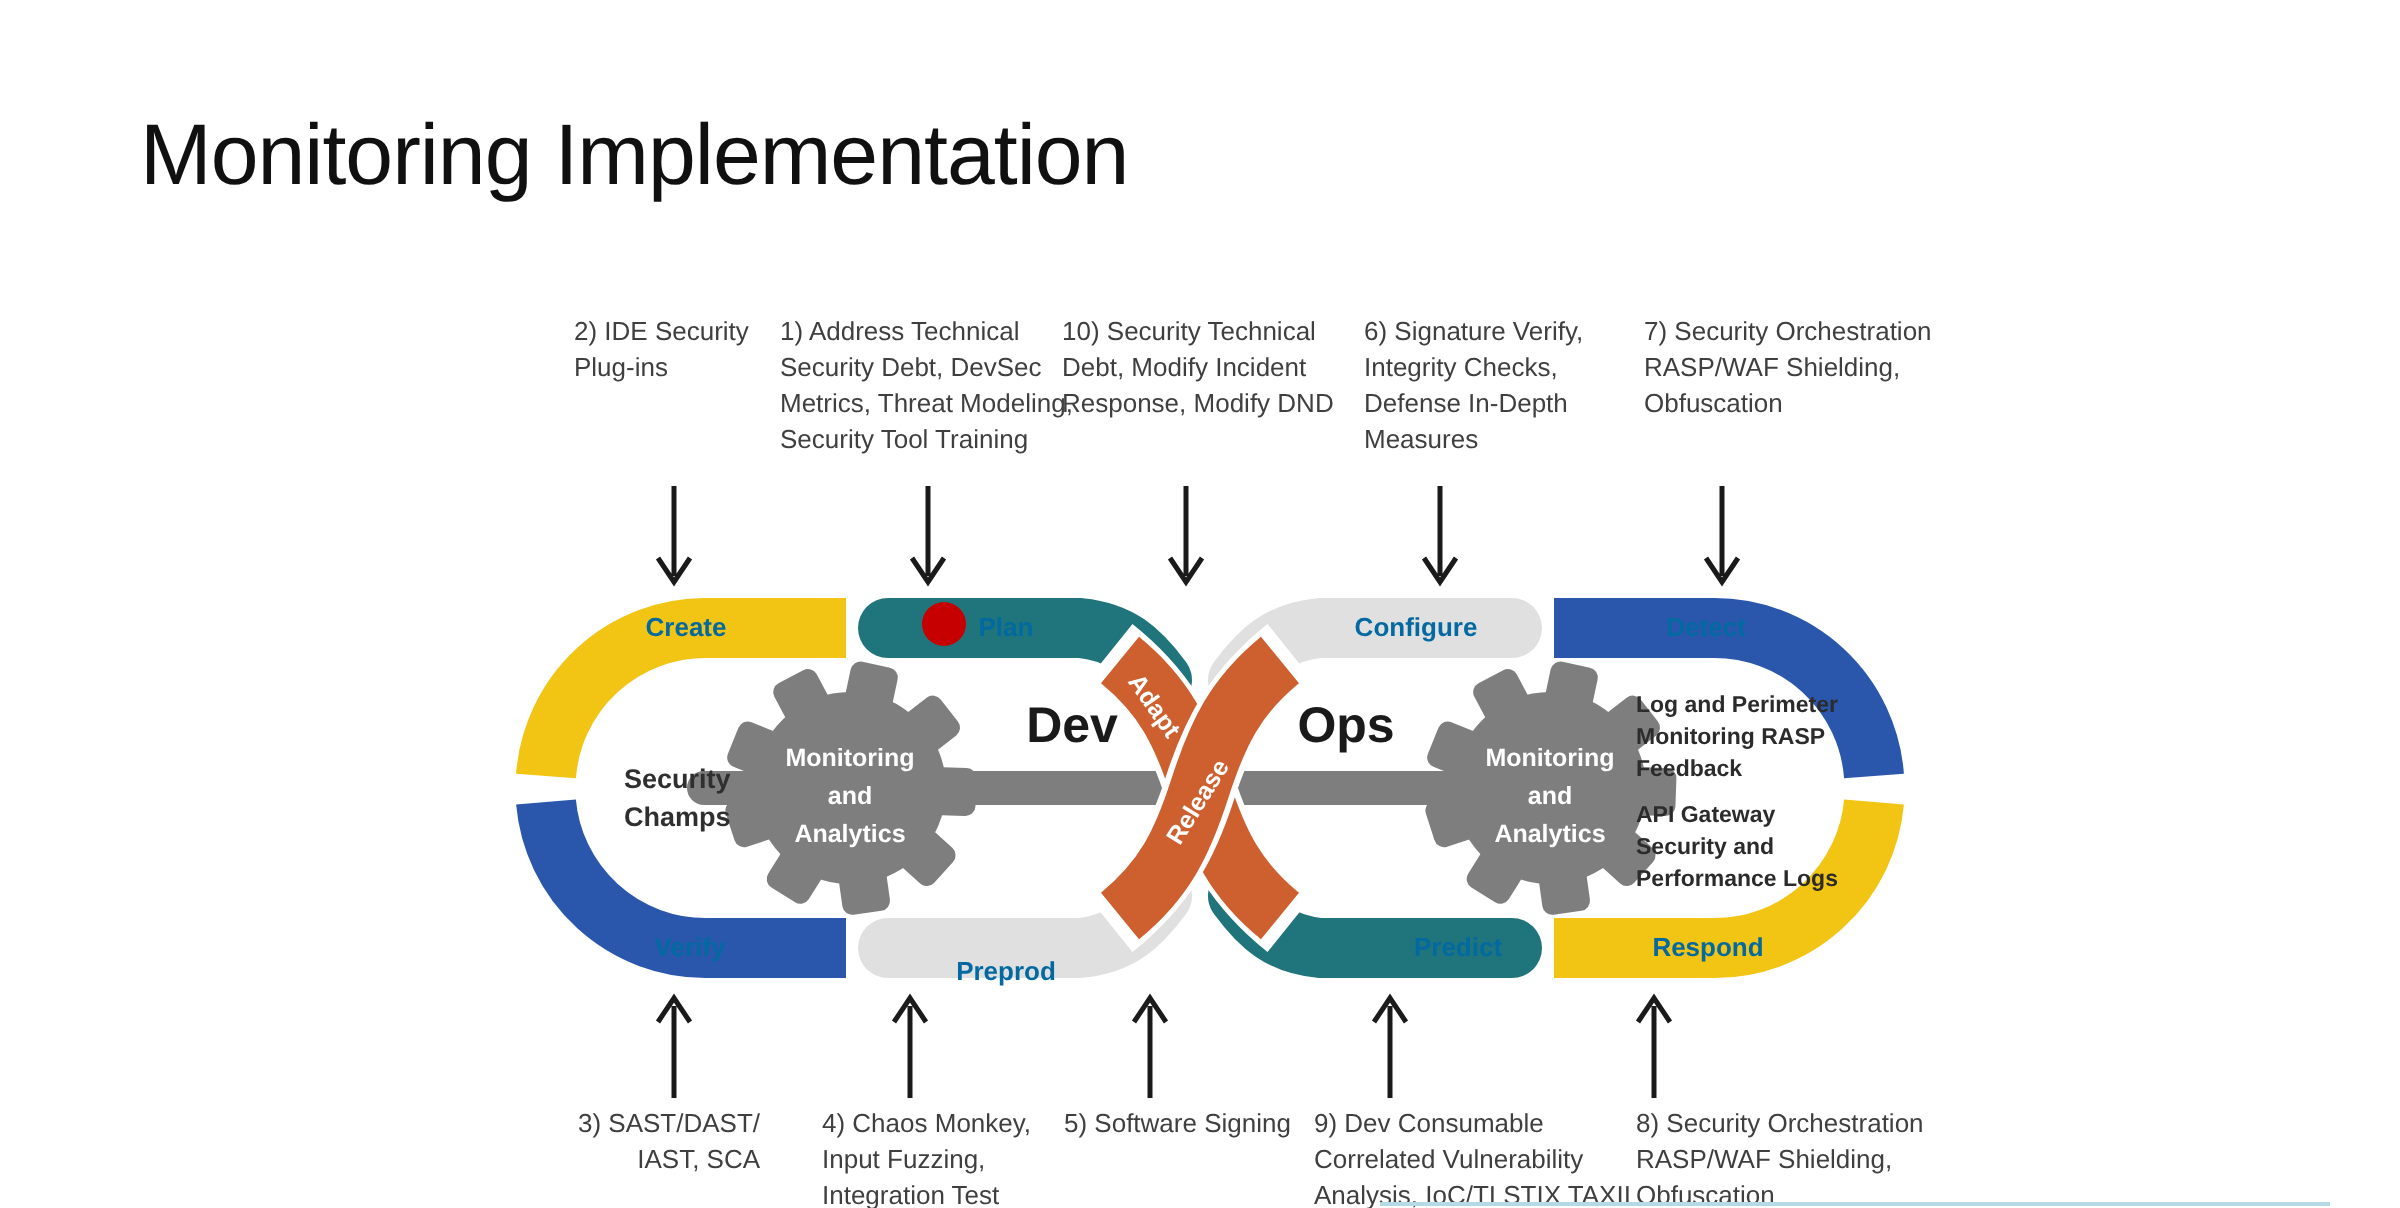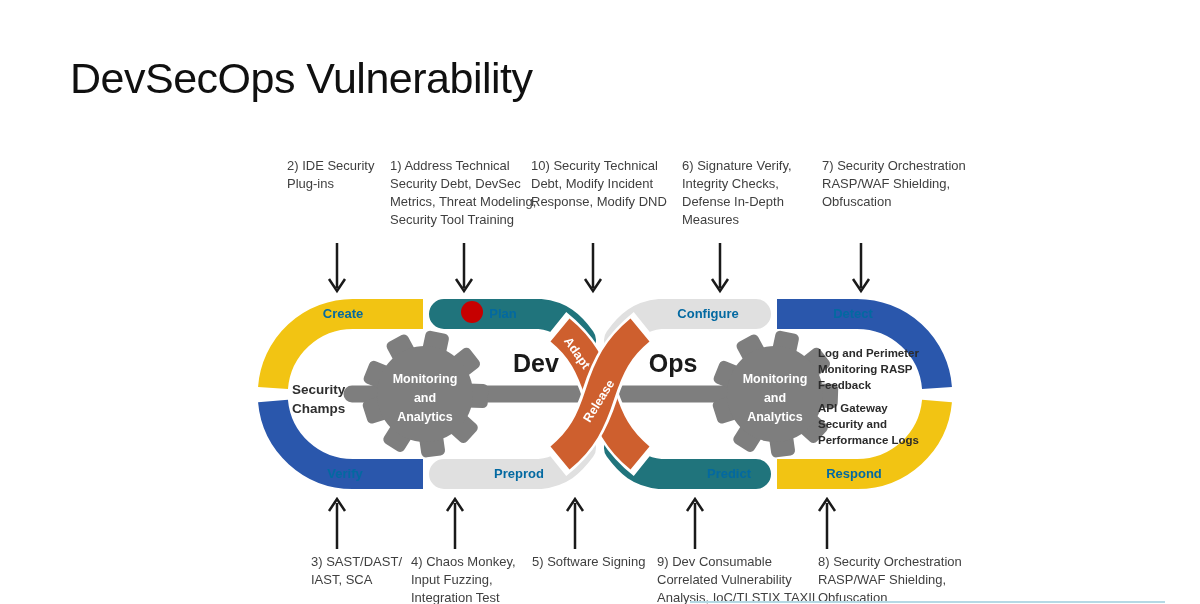--- a/index.html
+++ b/index.html
@@ -96,68 +96,68 @@
 
     <g fill="none" stroke-width="2.5" stroke="#1A1A1A">
       <path d="M337 549 V503 M329 511 L337 499 L345 511"></path>
       <path d="M455 549 V503 M447 511 L455 499 L463 511"></path>
       <path d="M575 549 V503 M567 511 L575 499 L583 511"></path>
       <path d="M695 549 V503 M687 511 L695 499 L703 511"></path>
       <path d="M827 549 V503 M819 511 L827 499 L835 511"></path>
     </g>
   </svg>
 
-  <div class="title">DevSecOps Vulnerability</div>
+  <div class="title">Monitoring Implementation</div>
 
   <div class="ann" style="left:287px;top:157px;">2) IDE Security
 Plug-ins</div>
   <div class="ann" style="left:390px;top:157px;">1) Address Technical
 Security Debt, DevSec
 Metrics, Threat Modeling,
 Security Tool Training</div>
   <div class="ann" style="left:531px;top:157px;">10) Security Technical
 Debt, Modify Incident
 Response, Modify DND</div>
   <div class="ann" style="left:682px;top:157px;">6) Signature Verify,
 Integrity Checks,
 Defense In-Depth
 Measures</div>
   <div class="ann" style="left:822px;top:157px;">7) Security Orchestration
 RASP/WAF Shielding,
 Obfuscation</div>
 
-  <div class="ann" style="left:311px;top:553px;">3) SAST/DAST/
+  <div class="ann" style="left:289px;top:553px;text-align:right;">3) SAST/DAST/
 IAST, SCA</div>
   <div class="ann" style="left:411px;top:553px;">4) Chaos Monkey,
 Input Fuzzing,
 Integration Test</div>
   <div class="ann" style="left:532px;top:553px;">5) Software Signing</div>
   <div class="ann" style="left:657px;top:553px;">9) Dev Consumable
 Correlated Vulnerability
 Analysis, IoC/TI STIX TAXII</div>
   <div class="ann" style="left:818px;top:553px;">8) Security Orchestration
 RASP/WAF Shielding,
 Obfuscation</div>
 
   <div class="lbl seg dark" style="left:343px;top:306px;">Create</div>
   <div class="lbl seg light" style="left:503px;top:306px;">Plan</div>
   <div class="lbl seg dark" style="left:708px;top:306px;">Configure</div>
   <div class="lbl seg light" style="left:853px;top:306px;">Detect</div>
   <div class="lbl seg light" style="left:345px;top:466px;">Verify</div>
-  <div class="lbl seg dark" style="left:503px;top:466px;margin-left:16px;">Preprod</div>
+  <div class="lbl seg dark" style="left:503px;top:478px;">Preprod</div>
   <div class="lbl seg light" style="left:729px;top:466px;">Predict</div>
   <div class="lbl seg dark" style="left:854px;top:466px;">Respond</div>
 
   <div class="lbl ribbon-lbl" style="left:577px;top:353px;transform:translate(-50%,-50%) rotate(55deg);">Adapt</div>
   <div class="lbl ribbon-lbl" style="left:599px;top:401px;transform:translate(-50%,-50%) rotate(-58deg);">Release</div>
 
   <div class="lbl bigword" style="left:536px;top:349px;">Dev</div>
   <div class="lbl bigword" style="left:673px;top:349px;">Ops</div>
 
-  <div class="lbl champs" style="left:292px;top:380px;text-align:center;">Security
+  <div class="lbl champs" style="left:312px;top:380px;text-align:center;">Security
 Champs</div>
   <div class="lbl gear-text" style="left:425px;top:370px;">Monitoring
 and
 Analytics</div>
   <div class="lbl gear-text" style="left:775px;top:370px;">Monitoring
 and
 Analytics</div>
   <div class="lbl note" style="left:818px;top:345px;">Log and Perimeter
 Monitoring RASP
 Feedback</div>

